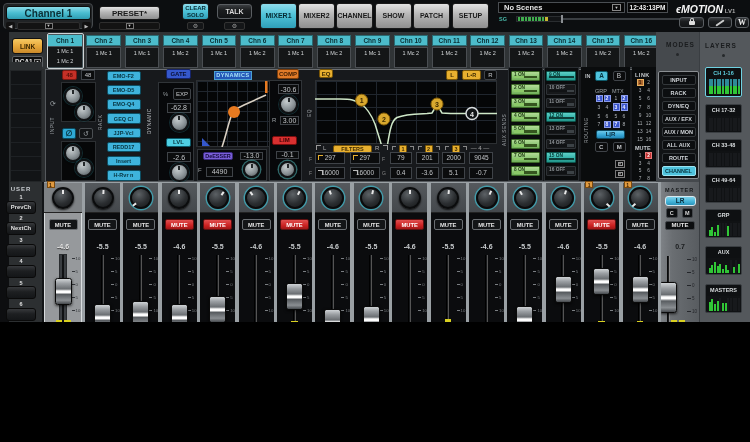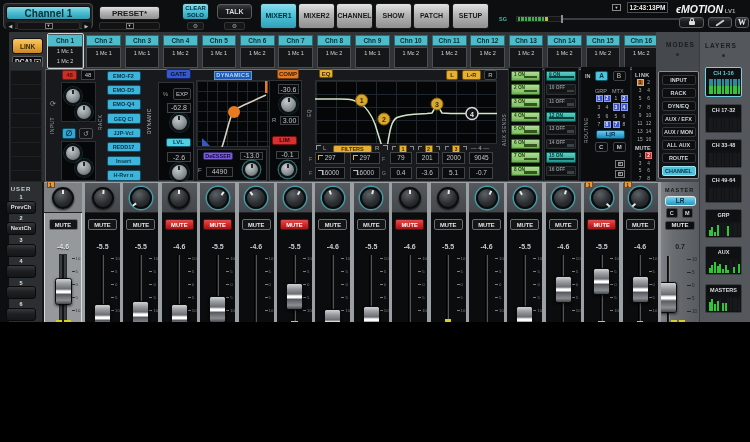--- a/index.html
+++ b/index.html
@@ -40,20 +40,21 @@
 <div class="a cc cybtn" style="left:182px;top:3px;width:27px;height:17px;font-size:6px;line-height:6.5px;text-align:center;">CLEAR<br>SOLO</div>
 <div class="a cc" style="left:187px;top:21.5px;width:17px;height:8px;background:#141618;border-radius:2px;border:1px solid #333;color:#999;font-size:6px;">⚙</div>
 <div class="a cc dkbtn" style="left:217px;top:4px;width:35px;height:15px;font-size:7px;">TALK</div>
 <div class="a cc" style="left:224px;top:21.5px;width:21px;height:8px;background:#141618;border-radius:2px;border:1px solid #333;color:#999;font-size:6px;">⚙</div>
 <div class="a cc cybtn" style="left:260px;top:2.5px;width:37px;height:26px;font-size:7px;border-radius:3px;">MIXER1</div>
 <div class="a cc graybtn" style="left:298px;top:2.5px;width:37px;height:26px;font-size:7px;border-radius:3px;">MIXER2</div>
 <div class="a cc graybtn" style="left:336px;top:2.5px;width:37px;height:26px;font-size:7px;border-radius:3px;">CHANNEL</div>
 <div class="a cc graybtn" style="left:375px;top:2.5px;width:37px;height:26px;font-size:7px;border-radius:3px;">SHOW</div>
 <div class="a cc graybtn" style="left:413px;top:2.5px;width:37px;height:26px;font-size:7px;border-radius:3px;">PATCH</div>
 <div class="a cc graybtn" style="left:452px;top:2.5px;width:37px;height:26px;font-size:7px;border-radius:3px;">SETUP</div>
+<div class="a" style="left:498px;top:1.5px;width:127px;height:11.5px;background:#060606;border:1px solid #4a4e52;color:#e8e8e8;font-size:7.5px;font-weight:bold;line-height:10px;padding-left:5px;">No Scenes</div>
 <div class="a cc" style="left:612px;top:3.5px;width:9px;height:7px;background:#0a0a0a;border:1px solid #888;color:#ccc;font-size:4px;">▼</div>
 <div class="a cc" style="left:627px;top:1.5px;width:41px;height:11.5px;background:#060606;border:1px solid #4a4e52;color:#f0f0f0;font-size:6.5px;font-weight:bold;">12:43:13PM</div>
 <div class="a" style="left:499px;top:15.5px;width:12px;height:6px;color:#49b8a8;font-size:5.5px;font-weight:bold;">SG</div>
 <div class="a" style="left:516px;top:15.5px;width:47px;height:6px;background:#131517;border:1px solid #2a2d30;"></div>
 <div class="a" style="left:563px;top:18px;width:132px;height:1.5px;background:#3a3e42;"></div>
 <div class="a seg" style="left:518px;top:17px;width:26px;height:3.5px;gap:1px;">
       <span style="width:2.4px;height:3.5px;background:#3fae4d;"></span>
       <span style="width:2.4px;height:3.5px;background:#3fae4d;"></span>
       <span style="width:2.4px;height:3.5px;background:#3fae4d;"></span>
       <span style="width:2.4px;height:3.5px;background:#3fae4d;"></span>

